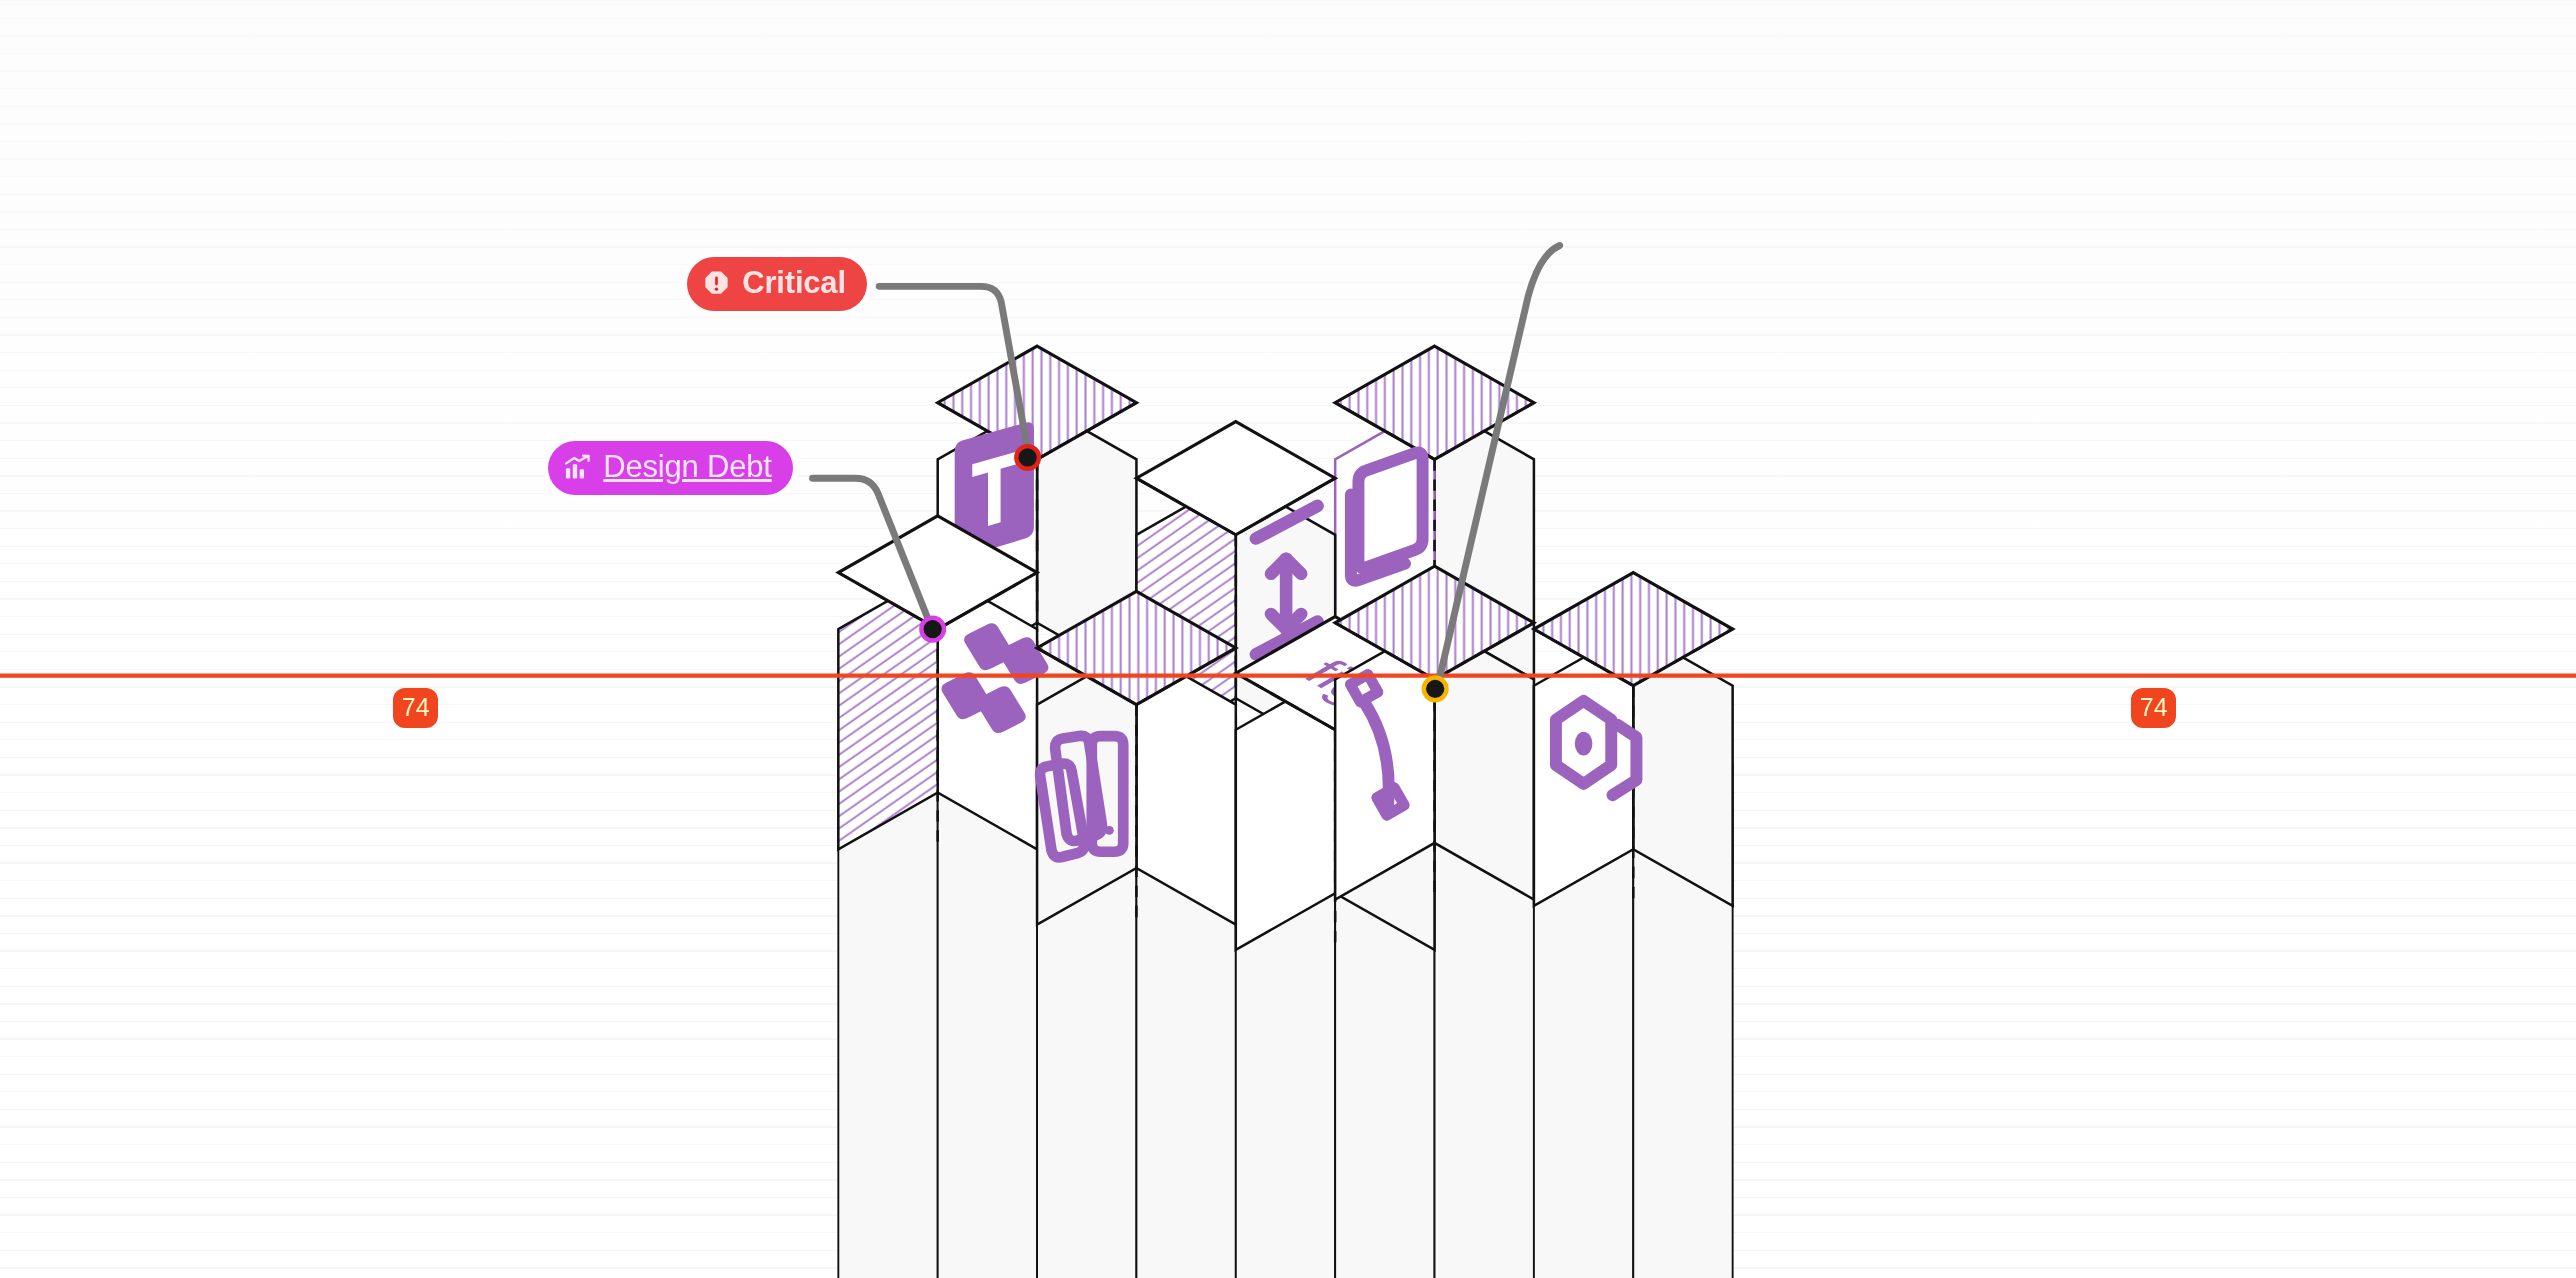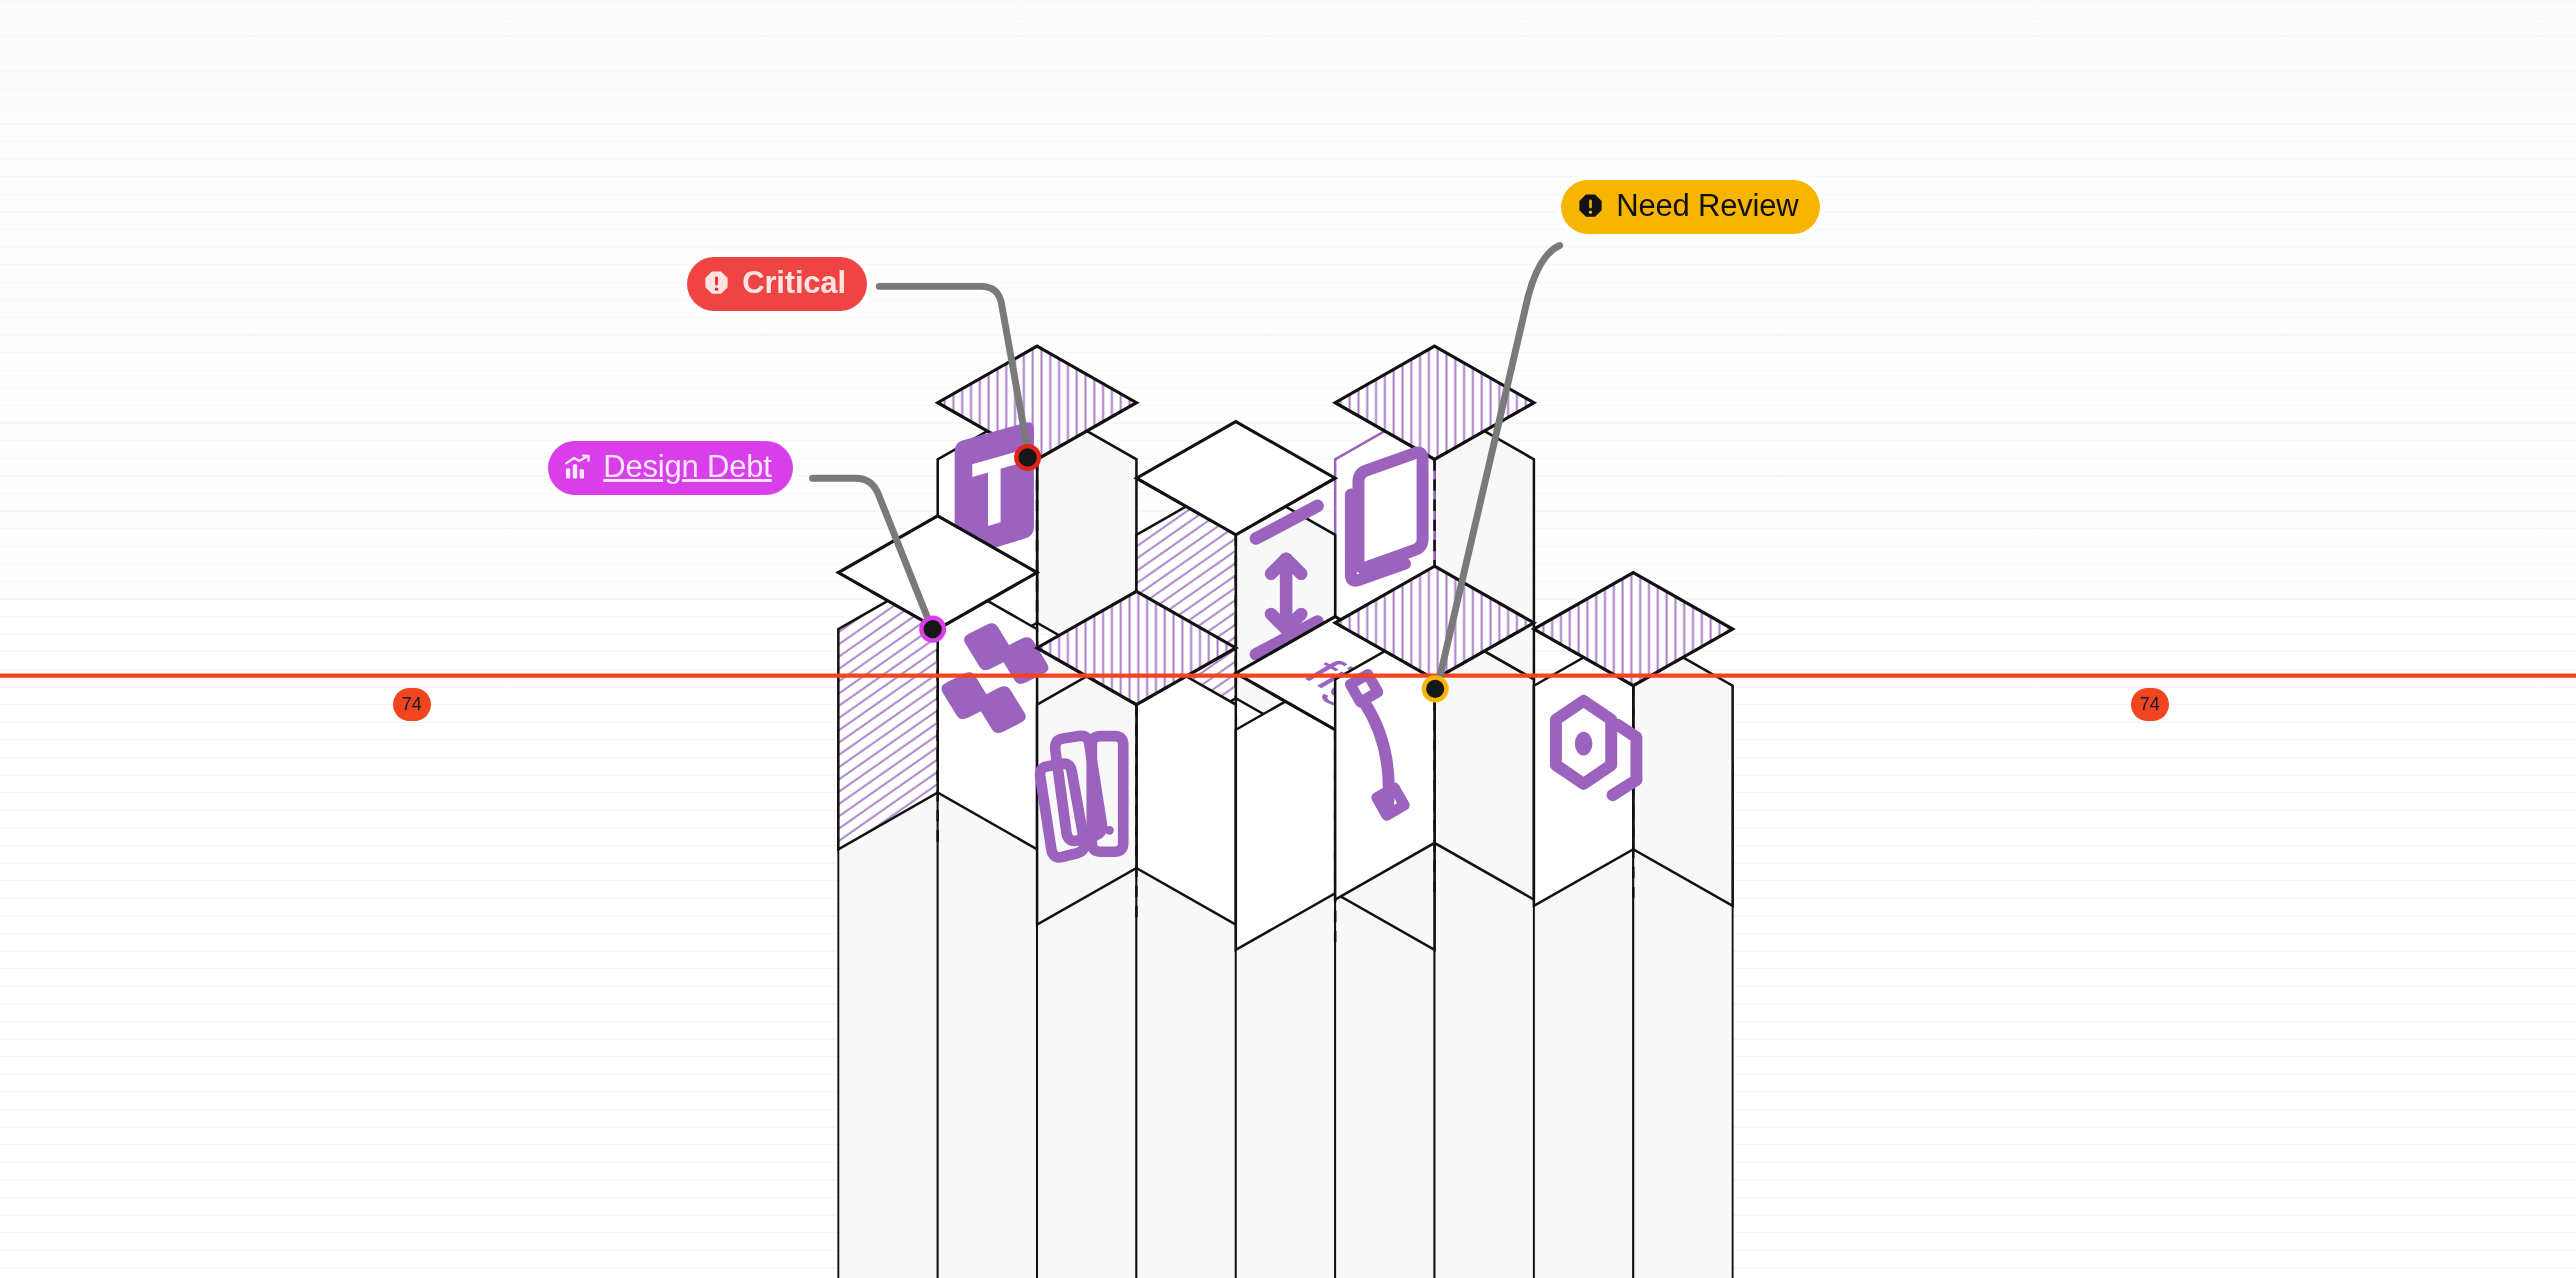--- a/index.html
+++ b/index.html
@@ -57,25 +57,25 @@
   .badge .txt { line-height:1; padding-bottom:1.9px; }
 
   #badge-critical { background:#ef4444; color:#FFE3E3;font-weight:bold; }
   #badge-need-review { background:#F7B500; color:#111111; }
   #badge-design-debt { background:#D93FE8; color:#FAE6FC; }
 
   
   .threshold-chip {
     position:absolute;
     background:#F0451F;
-    color:#0f172a;
-    font-size:18px;
+    color:#fef9c3;
+    font-size:25px;
     line-height:1;
     padding:7px 8.8px 8.2px;
-    border-radius:18px;
+    border-radius:12px;
     letter-spacing:0px;
   }
 </style>
 </head>
 <body>
 
 <div id="stage">
 
   <div id="bg-lines"></div>
   <div id="bg-wash"></div>
@@ -276,30 +276,20 @@
     <span class="glyph">
       <svg viewBox="0 0 24 24" aria-hidden="true">
         <path d="M8.2 2h7.6l5.4 5.4v7.6l-5.4 5.4H8.2L2.8 15V7.4z" fill="#FFE3E3"></path>
         <rect x="10.9" y="6.2" width="2.2" height="7.4" rx="1.1" fill="#FF1A1A"></rect>
         <circle cx="12" cy="16.7" r="1.35" fill="#FF1A1A"></circle>
       </svg>
     </span>
     <span class="txt">Critical</span>
   </div>
 
-  <div class="badge" id="badge-need-review" style="left:1561px; top:180px;">
-    <span class="glyph">
-      <svg viewBox="0 0 24 24" aria-hidden="true">
-        <path d="M8.2 2h7.6l5.4 5.4v7.6l-5.4 5.4H8.2L2.8 15V7.4z" fill="#121212"></path>
-        <rect x="10.9" y="6.2" width="2.2" height="7.4" rx="1.1" fill="#F7B500"></rect>
-        <circle cx="12" cy="16.7" r="1.35" fill="#F7B500"></circle>
-      </svg>
-    </span>
-    <span class="txt">Need Review</span>
-  </div>
 
   <div class="badge" id="badge-design-debt" style="left:548px; top:441px;text-decoration:underline;">
     <span class="glyph">
       <svg viewBox="0 0 24 24" aria-hidden="true">
         <rect x="2.4" y="12.6" width="3.6" height="8.4" rx="1" fill="#FAE6FC"></rect>
         <rect x="8.1" y="9.4" width="3.6" height="11.6" rx="1" fill="#FAE6FC"></rect>
         <rect x="13.8" y="13.4" width="3.6" height="7.6" rx="1" fill="#FAE6FC"></rect>
         <path d="M2.6 8.6 L9.2 4.1 L13.4 6.6 L20.4 2.7" fill="none" stroke="#FAE6FC" stroke-width="1.9" stroke-linecap="round" stroke-linejoin="round"></path>
         <path d="M16.6 2.2 L21.2 2.3 L21.1 6.6" fill="none" stroke="#FAE6FC" stroke-width="1.9" stroke-linecap="round" stroke-linejoin="round"></path>
       </svg>

